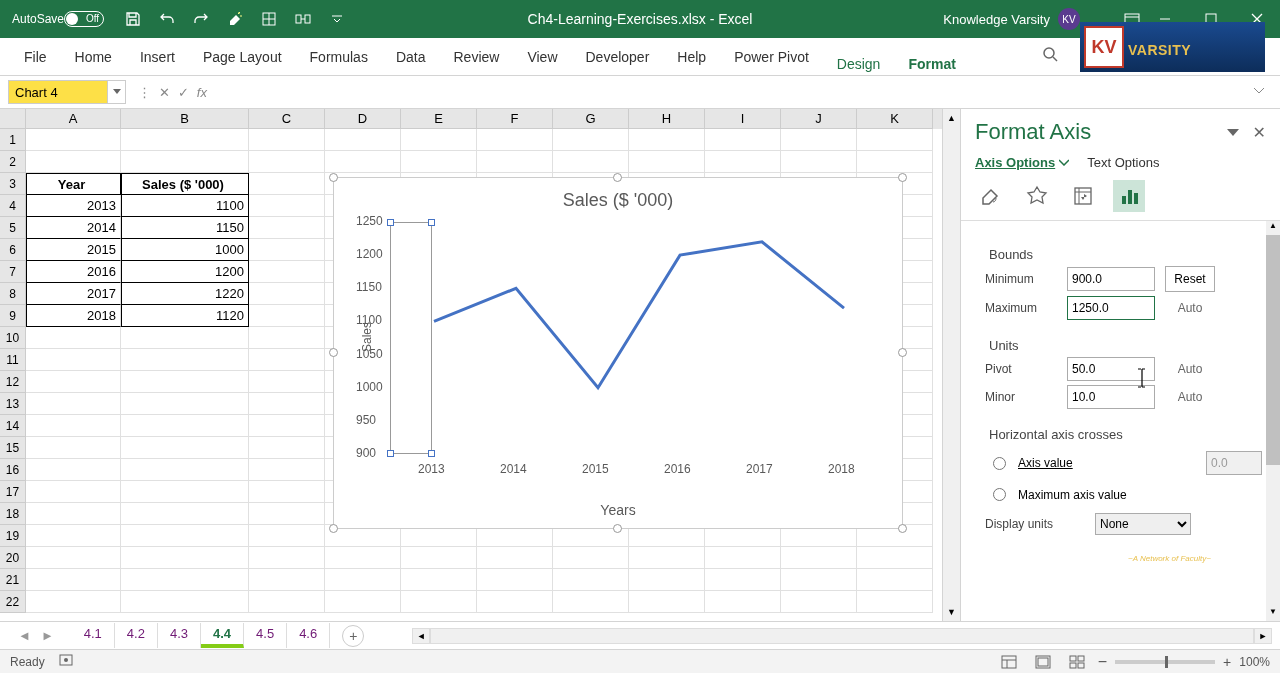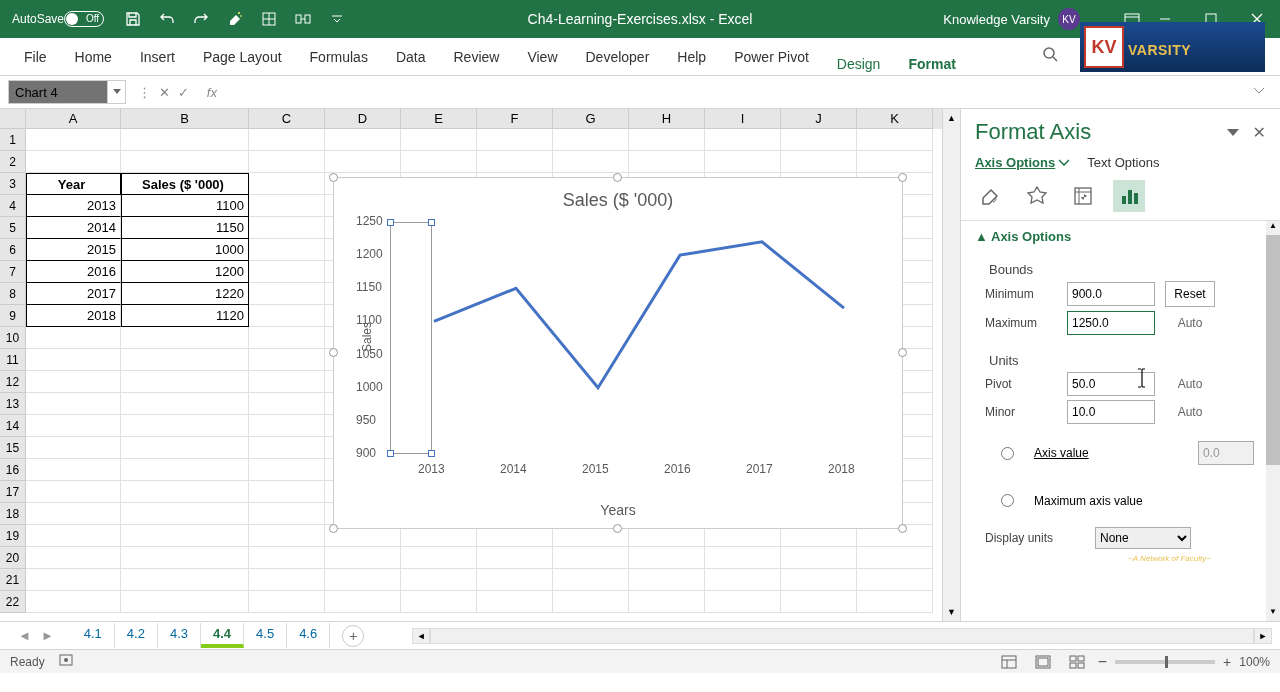--- a/index.html
+++ b/index.html
@@ -27,24 +27,24 @@
 .ribbon-tab.context { color: #217346; margin-top: 14px; }
 .tell-me { position: absolute; right: 220px; }
 .kv-logo { position: absolute; right: 15px; top: -16px; width: 185px; height: 50px; background: linear-gradient(180deg,#1a4a8f,#0d2d5a); display:flex; align-items:center; padding:4px; gap:4px; z-index: 10; }
 .kv-shield { width:40px; height:42px; background:#fff; border:2px solid #c0392b; display:flex; align-items:center; justify-content:center; font-weight:bold; color:#c0392b; font-size:18px; }
 .kv-text { color:#e8c050; font-size:11px; line-height:1.1; }
 .kv-text .main { font-size:14px; font-weight:bold; letter-spacing:0.5px; }
 .kv-text .sub { font-size:8px; font-style:italic; }
 
 
 .formula-row { height: 33px; display: flex; align-items: center; border-bottom: 1px solid #d4d4d4; background:#fff; }
-.name-box { width: 100px; height: 24px; border: 1px solid #ccc; margin-left: 8px; padding-left: 6px; display: flex; align-items: center; font-size: 13px; background:#737373; }
+.name-box { width: 100px; height: 24px; border: 1px solid #ccc; margin-left: 8px; padding-left: 6px; display: flex; align-items: center; font-size: 13px; background:#fde047; }
 .name-dd { width: 18px; height: 24px; border: 1px solid #ccc; border-left: none; display:flex; align-items:center; justify-content:center; }
 .fx-btns { display: flex; gap: 8px; margin-left: 12px; align-items:center; color:#888; }
-.fx-icon { margin-left: 10px; font-style: italic; font-size: 13px; }
+.fx-icon { font-style: italic; font-size: 13px; }
 .formula-input { flex: 1; height: 24px; margin-left: 6px; margin-right: 10px; border: none; }
 .formula-dd { width: 20px; height: 20px; margin-right: 6px; }
 
 
 .main { display: flex; height: 512px; }
 .sheet-area { flex: 1; position: relative; overflow: hidden; }
 
 
 .col-headers { display: flex; height: 20px; background: #e6e6e6; }
 .corner { width: 26px; border-right: 1px solid #ccc; border-bottom: 1px solid #ccc; background: #e6e6e6; }
@@ -93,29 +93,29 @@
 .pane-section-hdr { color:#217346; font-weight:600; font-size:13px; margin-bottom:6px; cursor:pointer; }
 .pane-label { font-size:13px; color:#444; margin: 18px 0 4px; }
 .pane-sub { margin-left: 14px; }
 .pane-row { display:flex; align-items:center; margin: 4px 0; gap: 10px; }
 .pane-row label { width: 72px; font-size:12px; color:#444;margin-left:10px; }
 .pane-input { width: 88px; height: 24px; border:1px solid #ababab; padding-left:4px; font-size:12px; }
 .pane-input.focused { border:1px solid #217346; }
 .pane-btn-sm { width: 50px; height:26px; border:1px solid #ababab; font-size:12px; background:#fff; cursor:pointer; text-align:center; line-height:24px; }
 .pane-auto { width:50px; font-size:12px; color:#666; text-align:center; }
 .pane-radio { display:flex; align-items:center; gap:8px; margin:5px 0 5px 14px; font-size:12px; }
-.pane-radio input { margin:12px; }
+.pane-radio input { margin:4px; }
 .pane-select { width:96px; height:22px; border:1px solid #ababab; font-size:12px; }
 .pane-vscroll { width:14px; background:#f0f0f0; position:absolute; right:0; top:0; bottom:0; }
 .pane-vscroll-thumb { background:#c0c0c0; width:100%; height:230px; position:absolute; top:14px; }
 
 
 .sheet-tabs-row { height: 28px; display:flex; align-items:center; border-top:1px solid #d4d4d4; background:#fff; }
 .sheet-nav { display:flex; gap:10px; margin: 0 18px; color:#999; }
-.sheet-tab { padding: 3px 12px; font-size:13px; cursor:pointer; border-right:1px solid #ddd; color:#0369a1; }
+.sheet-tab { padding: 3px 12px; font-size:13px; cursor:pointer; border-right:1px solid #ddd; color:#701a75; }
 .sheet-tab.active { color:#217346; font-weight:600; border-bottom:4px solid #84cc16; background:#fff; }
 .sheet-add { width:22px; height:22px; border:1px solid #ccc; border-radius:50%; display:flex; align-items:center; justify-content:center; margin-left:12px; font-size:14px; color:#666; cursor:pointer; }
 .hscroll { flex:1; display:flex; align-items:center; margin: 0 8px; }
 .hscroll-track { flex:1; height:16px; background:#f0f0f0; border:1px solid #ddd; position:relative; }
 .hscroll-btn { width:18px; height:16px; background:#f0f0f0; border:1px solid #ddd; display:flex; align-items:center; justify-content:center; font-size:9px; }
 
 
 .statusbar { height:24px; background:#f3f3f3; border-top:1px solid #d4d4d4; display:flex; align-items:center; font-size:12px; color:#555; }
 .status-left { margin-left:10px; display:flex; gap:14px; align-items:center; }
 .status-right { margin-left:auto; display:flex; align-items:center; gap:8px; margin-right:10px; }
@@ -649,21 +649,20 @@
         </div>
       <div class="pane-icon active">
           <svg width="24" height="24">
             <rect x="5" y="12" width="4" height="8" fill="#217346"></rect>
             <rect x="11" y="6" width="4" height="14" fill="#217346"></rect>
             <rect x="17" y="9" width="4" height="11" fill="#217346"></rect>
           </svg>
         </div>
     </div>
     <div class="pane-body">
-      <div class="pane-section-hdr">▲ <span>Axis Options</span></div>
       <div class="pane-label pane-sub">Bounds</div>
       <div class="pane-row pane-sub">
         <label>Minimum</label>
         <input class="pane-input" value="900.0" style="">
         <div class="pane-btn-sm">Reset</div>
       </div>
       <div class="pane-row pane-sub">
         <label>Maximum</label>
         <input class="pane-input focused" value="1250.0" style="">
         <div class="pane-auto">Auto</div>
@@ -672,20 +671,21 @@
       <div class="pane-row pane-sub">
         <label>Pivot</label>
         <input class="pane-input" value="50.0" style="">
         <div class="pane-auto">Auto</div>
       </div>
       <div class="pane-row pane-sub">
         <label>Minor</label>
         <input class="pane-input" value="10.0" style="">
         <div class="pane-auto">Auto</div>
       </div>
+      <div class="pane-label pane-sub">Horizontal axis crosses</div>
       <div class="pane-radio">
           <input type="radio" style="">
           <span style="text-decoration:underline">Axis value</span>
         <input class="pane-input" style="width: 56px; margin-left: auto; background: rgb(240, 240, 240); color: rgb(153, 153, 153);" disabled="" value="0.0">
       </div>
       <div class="pane-radio">
           <input type="radio" style="">
           <span>Maximum axis value</span>
         </div>
       <div class="pane-row pane-sub" style="margin-top:8px">

